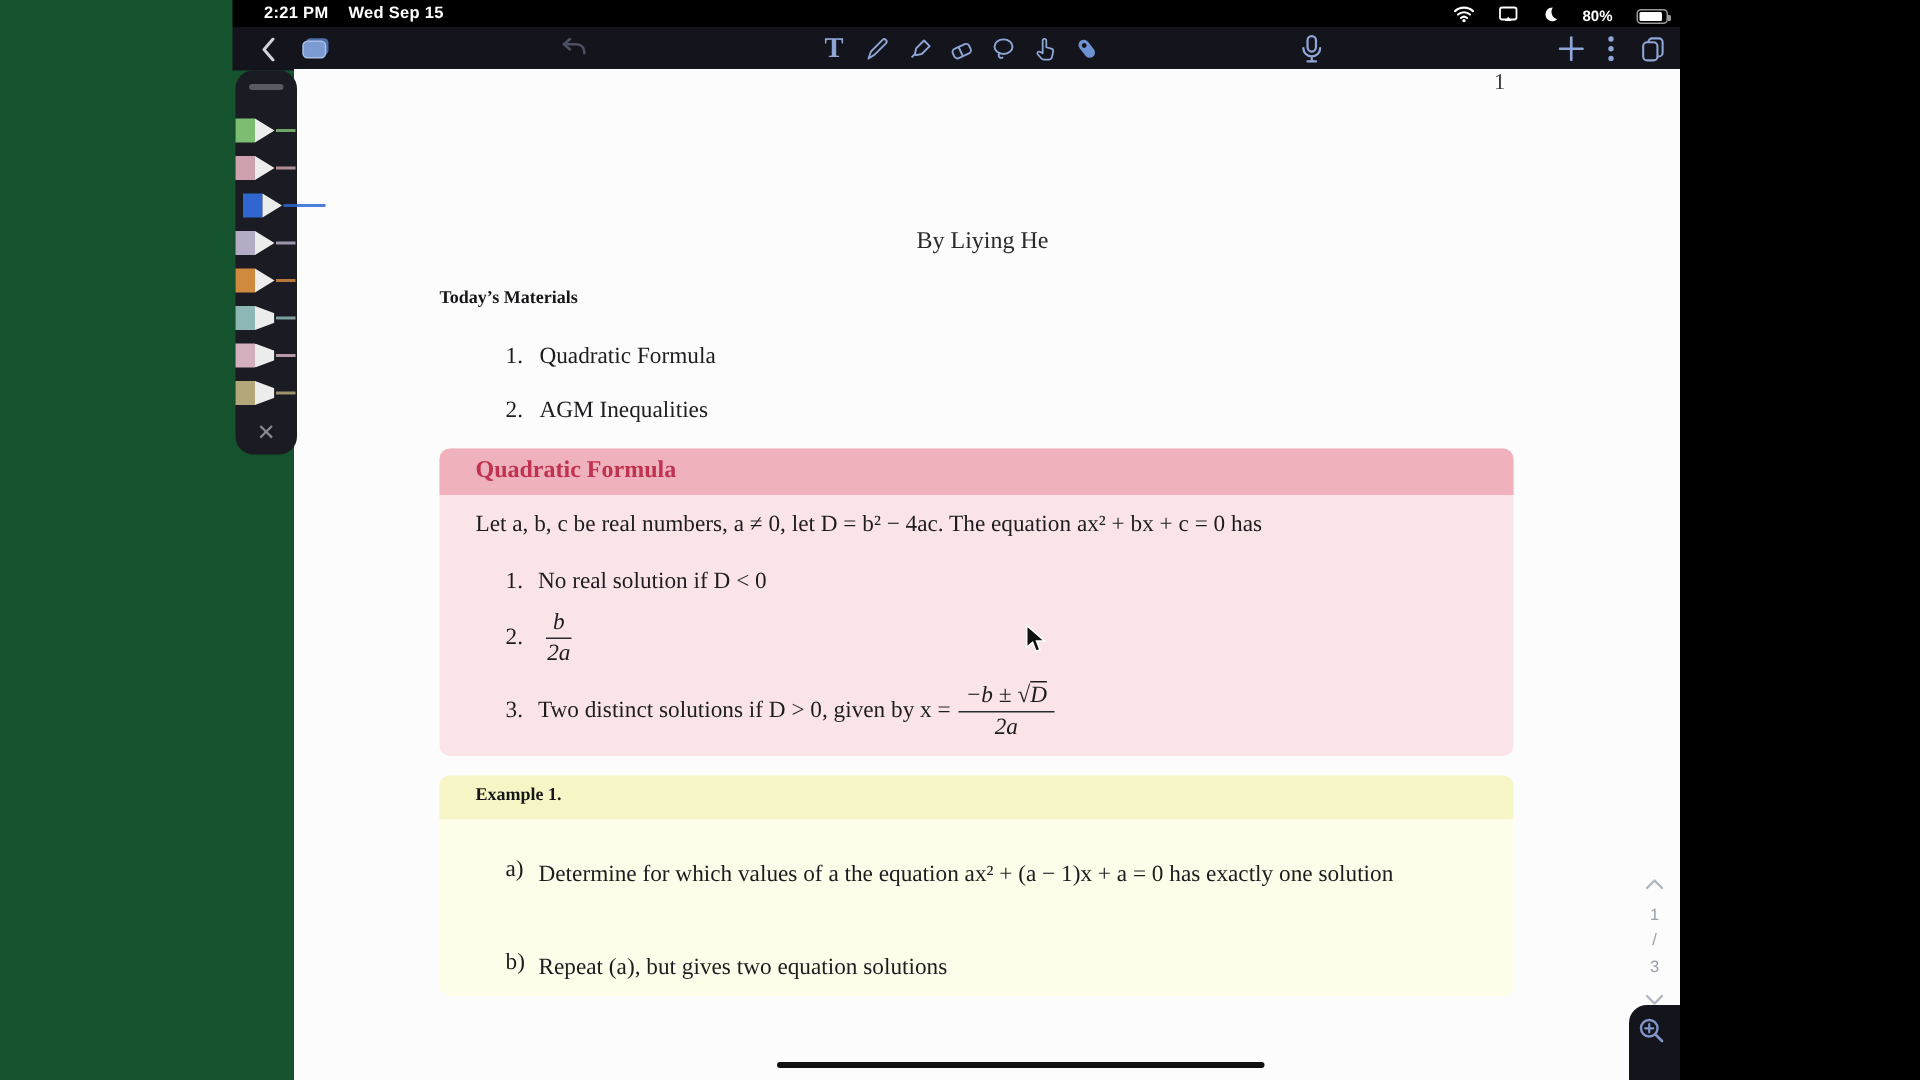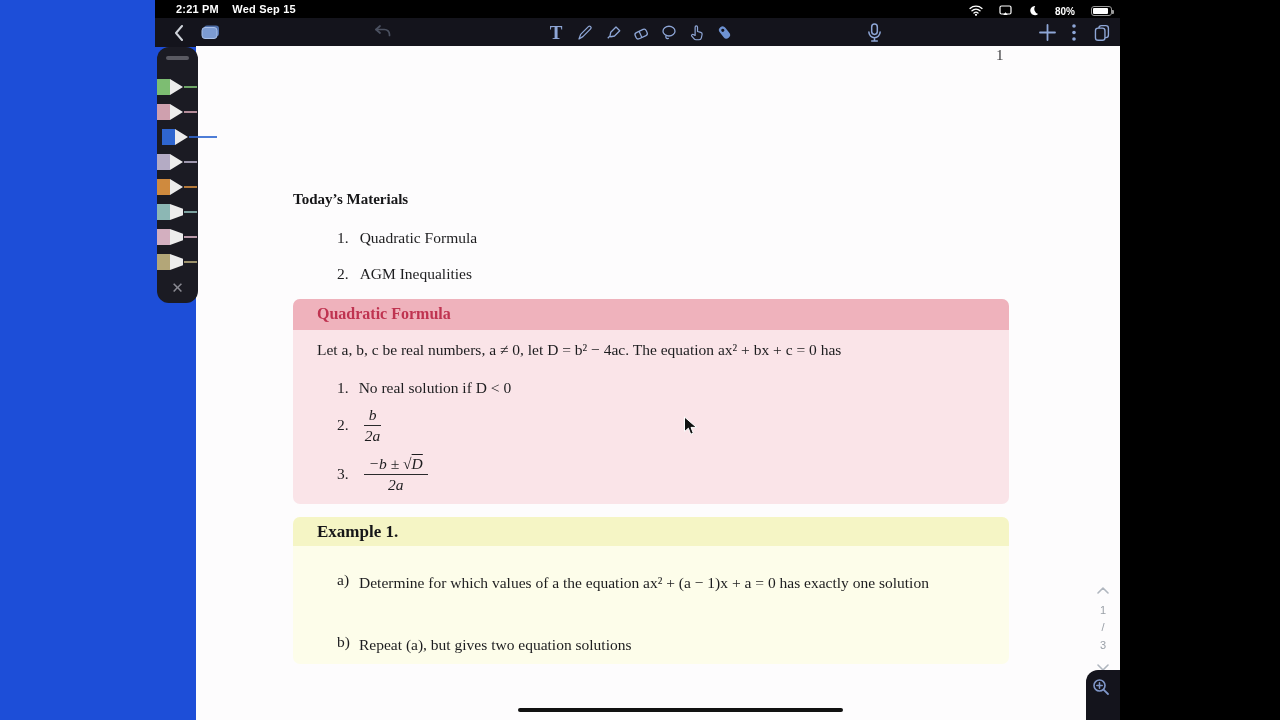--- a/index.html
+++ b/index.html
@@ -1,17 +1,17 @@
 <!DOCTYPE html>
 <html><head>
 <meta charset="utf-8">
 <style>
   * { margin:0; padding:0; box-sizing:border-box; }
   html,body { background:#000; width:1280px; height:720px; overflow:hidden; }
-  .stage { position:absolute; top:0; left:0; width:1032px; height:720px; background:#1d4ed8;
+  .stage { position:absolute; top:0; left:0; width:1032px; height:720px; background:#14532d;
            font-family:"Liberation Sans", sans-serif; }
 
   
   .statusbar { position:absolute; left:155px; top:0; width:965px; height:18px; background:#000; color:#fff; }
   .status-left { position:absolute; left:21px; top:3px; font-size:11px; font-weight:bold; letter-spacing:.2px; }
   .status-left .date { margin-left:10px; }
   .status-right { position:absolute; right:8px; top:2px; display:flex; align-items:center; gap:16px; }
   .battery { position:relative; width:21px; height:10px; border:1px solid #9a9a9a; border-radius:3px; }
   .battery .fill { position:absolute; left:1px; top:1px; bottom:1px; width:80%; background:#fff; border-radius:1px; }
   .battery .nub { position:absolute; right:-3px; top:2.5px; width:2px; height:4px; background:#9a9a9a; border-radius:0 1px 1px 0; }
@@ -39,42 +39,42 @@
   .palette-close { position:absolute; left:0; bottom:6px; width:41px; text-align:center; color:#8a8a92;
                    font-size:15px; cursor:pointer; }
 
   
   .page { position:absolute; left:196px; top:46px; width:924px; height:674px; background:#fdfcfd;
           font-family:"Liberation Serif", "DejaVu Serif", serif; color:#1d1d1f; }
   .page-number { position:absolute; left:800px; top:1px; font-size:15px; color:#3a3a3c; }
   .doc-title { position:absolute; left:0; top:54px; width:924px; text-align:center;
                font-size:29px; font-weight:bold; letter-spacing:.5px; color:#161618; }
   .doc-subtitle { position:absolute; left:0; top:106px; width:918px; text-align:center; font-size:16px; color:#2a2a2c; }
-  .materials-heading { position:absolute; left:97px; top:145px; font-size:15px; font-weight:bold; color:#161618; }
+  .materials-heading { position:absolute; left:97px; top:145px; font-size:12px; font-weight:bold; color:#161618; }
   .mat-item { position:absolute; left:141px; font-size:15.5px; }
   .mat-item .num { margin-right:11px; }
 
   .callout { position:absolute; left:97px; width:716px; border-radius:7px; }
   .quad-box { top:253px; height:205px; background:#fae4e8; }
   .quad-header { position:absolute; left:0; top:0; width:716px; height:31px; background:#efb2bc;
                  border-radius:7px 7px 0 0; }
   .quad-header .hd { position:absolute; left:24px; top:6px; font-size:16px; font-weight:bold; color:#bf3350; }
   .quad-intro { position:absolute; left:24px; top:42px; font-size:15.5px; }
   .q-item { position:absolute; left:44px; font-size:15.5px; display:flex; align-items:center; }
   .q-item .num { margin-right:10px; }
   .frac { display:inline-flex; flex-direction:column; align-items:center; vertical-align:middle;
           margin-left:5px; font-style:italic; }
   .frac .fnum { padding:0 5px 1px; border-bottom:1.4px solid #2a2a2c; line-height:1.15; }
   .frac .fden { padding-top:1px; line-height:1.15; }
   .radicand { text-decoration:overline; }
 
   .ex-box { top:471px; height:147px; background:#fdfdea; }
   .ex-header { position:absolute; left:0; top:0; width:716px; height:29px; background:#f5f5c5;
                border-radius:7px 7px 0 0; }
-  .ex-header .hd { position:absolute; left:24px; top:5px; font-size:17px; font-weight:bold; color:#161618; }
+  .ex-header .hd { position:absolute; left:24px; top:5px; font-size:12px; font-weight:bold; color:#161618; }
   .ex-item { position:absolute; left:44px; font-size:15.5px; display:flex; }
   .ex-item .num { width:22px; flex:0 0 22px; }
   .ex-item .txt { width:640px; line-height:1.55; }
 
   .rule-line { position:absolute; left:322px; top:662px; width:325px; height:4px; background:#111; border-radius:2px; }
 
   
   .page-nav { position:absolute; left:894px; top:532px; width:26px; display:flex; flex-direction:column;
               align-items:center; gap:3px; font-family:"Liberation Sans", sans-serif; }
   .page-nav .lbl { font-size:11px; color:#9aa0a8; line-height:1.3; }
@@ -206,20 +206,21 @@
     <div class="tb-btn" style="left:932px;width:28px;">
       <svg width="19" height="19" viewBox="0 0 22 22">
           <rect x="8" y="3" width="11" height="14" rx="3" fill="none" stroke="#8ea6d6" stroke-width="1.6"></rect>
           <rect x="4" y="6" width="11" height="14" rx="3" fill="#14141c" stroke="#8ea6d6" stroke-width="1.6"></rect>
         </svg>
     </div>
   </div>
 
   <div class="page">
     <div class="page-number">1</div>
+    <div class="doc-subtitle">By Liying He</div>
 
     <div class="materials-heading">Today’s Materials</div>
     <div class="mat-item" style="top:183px;">
       <span class="num">1.</span><span>Quadratic Formula</span>
     </div>
     <div class="mat-item" style="top:219px;font-family:Liberation Serif, serif;">
       <span class="num">2.</span><span>AGM Inequalities</span>
     </div>
 
     <div class="callout quad-box">
@@ -233,20 +234,21 @@
       </div>
       <div class="q-item" style="top:104px;height:44px;">
         <span class="num">2.</span>
         <span class="frac">
           <span class="fnum">b</span>
           <span class="fden">2a</span>
         </span>
       </div>
       <div class="q-item" style="top:152px;height:46px;">
         <span class="num">3.</span>
+        <span>Two distinct solutions if D &gt; 0, given by x =</span>
         <span class="frac">
           <span class="fnum">
             <span>−b ± </span><span>√</span><span class="radicand">D</span>
           </span>
           <span class="fden">2a</span>
         </span>
       </div>
     </div>
 
     <div class="callout ex-box">

